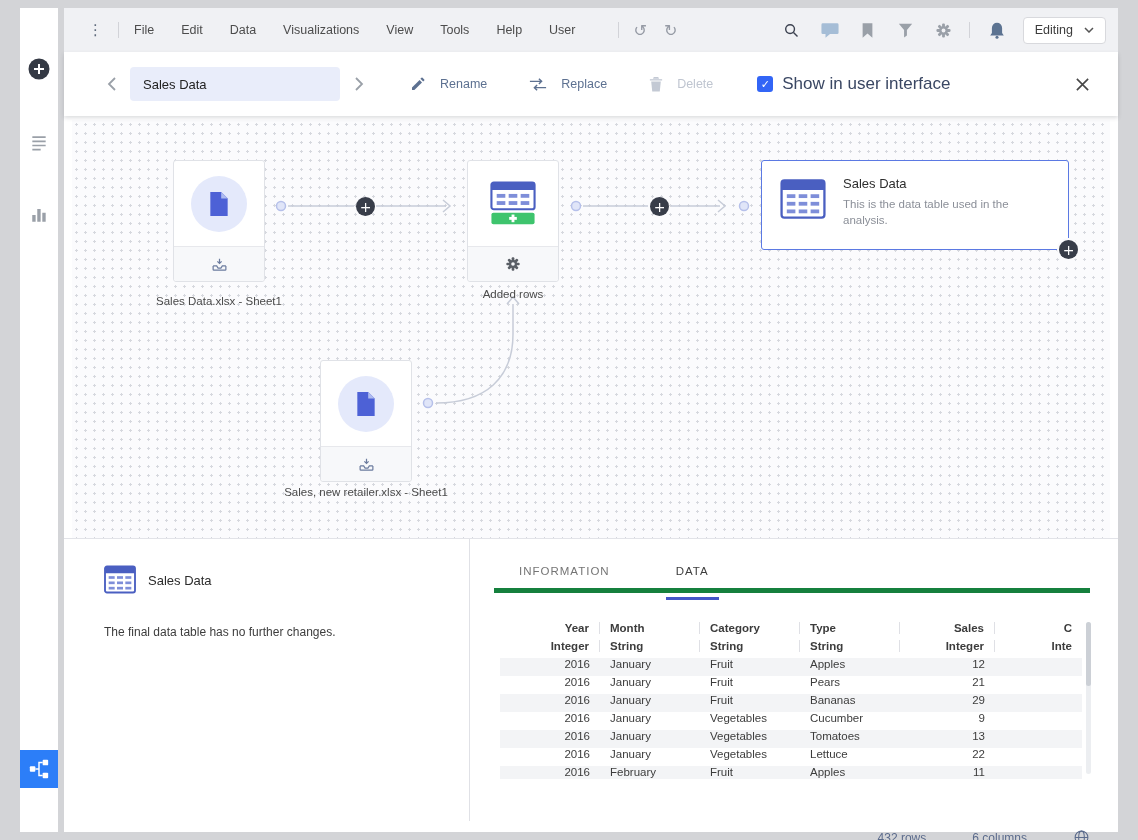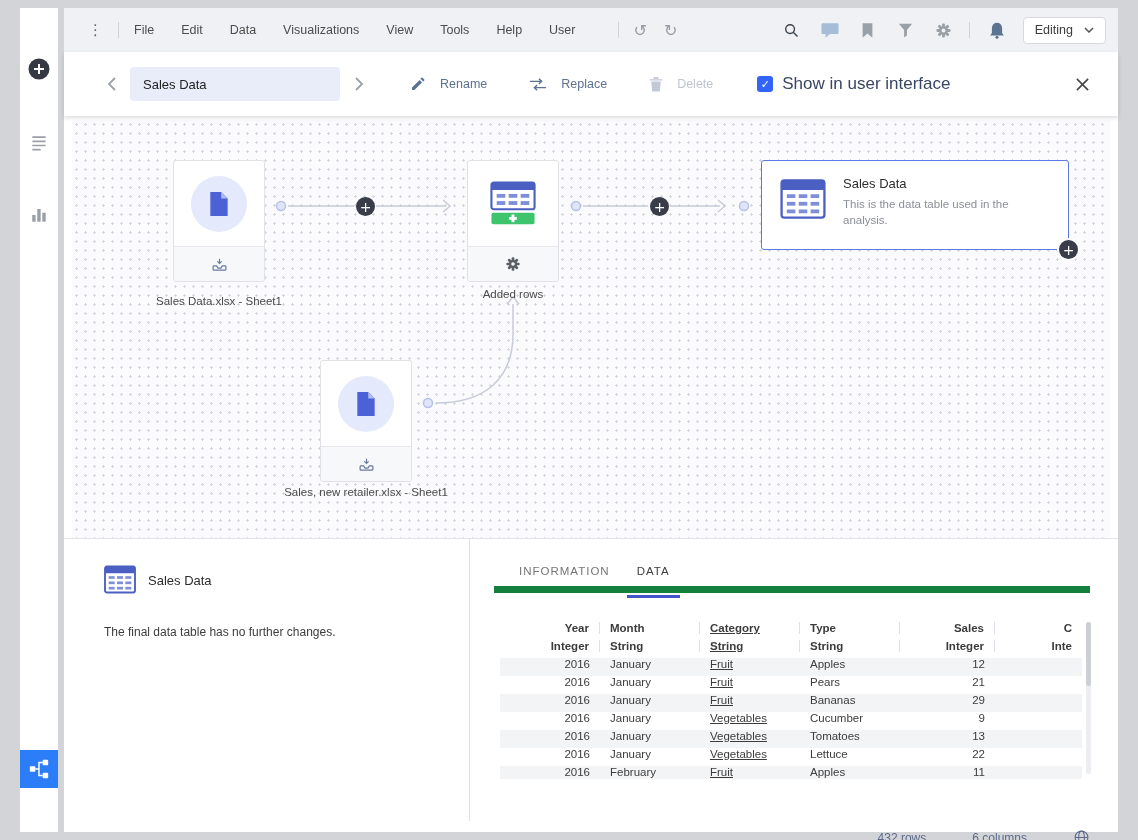--- a/index.html
+++ b/index.html
@@ -61,31 +61,31 @@
   #plus-final { left:987px; top:120px; box-shadow:0 0 0 2px #fbfbfd; }
 
   
   .bottom { position:absolute; left:0; right:0; top:530px; height:294px; background:#fff; border-top:1px solid #e2e3e8; }
   .detail-left { position:absolute; left:0; top:0; width:406px; height:282px; border-right:1px solid #e0e1e6; }
   .dl-icon { position:absolute; left:40px; top:26px; }
   .d-title { position:absolute; left:84px; top:34px; font-size:13px; color:#2c2c2c; }
   .d-note { position:absolute; left:40px; top:86px; font-size:12px; color:#3d3d3d; }
 
   .detail-right { position:absolute; left:406px; top:0; right:0; height:294px; }
-  .tabs { position:absolute; left:24px; right:28px; top:26px; height:28px; border-bottom:7px solid #15803d; display:flex; gap:27px; padding-left:25px; }
+  .tabs { position:absolute; left:24px; right:28px; top:26px; height:28px; border-bottom:5px solid #15803d; display:flex; gap:66px; padding-left:25px; }
   .tab { font-size:11.5px; letter-spacing:1px; color:#757575; position:relative; cursor:pointer; }
   .tab.active { color:#3e3e3e; }
   .tab.active::after { content:""; position:absolute; left:-10px; right:-10px; bottom:-12px; height:3px; background:#4456c7; }
 
   .grid { position:absolute; left:30px; top:83px; width:582px; }
   .grid-row { display:flex; height:18px; align-items:flex-start; font-size:11.5px; color:#3c3c3c; cursor:default; }
   .gc { padding:0 10px; overflow:hidden; white-space:nowrap; }
   .c0 { width:100px; text-align:right; }
   .c1 { width:100px; }
-  .c2 { width:100px;text-decoration:underline; }
+  .c2 { width:100px; }
   .c3 { width:100px; }
   .c4 { width:95px;  text-align:right; }
   .c5 { width:87px;  text-align:right; }
   .grid-head .gc { font-weight:bold; }
   .grid-head .gc:not(:last-child) { border-right:1px solid #dfe0e5; }
   .grid-body { height:121px; overflow:hidden; }
   .grid-row.shaded { background:#f3f4f6; }
 
   .vscroll { position:absolute; right:27px; top:83px; width:5px; height:152px; background:#eceef1; border-radius:3px; }
   .vscroll .thumb { width:5px; height:64px; background:#ccd0d6; border-radius:3px; }

